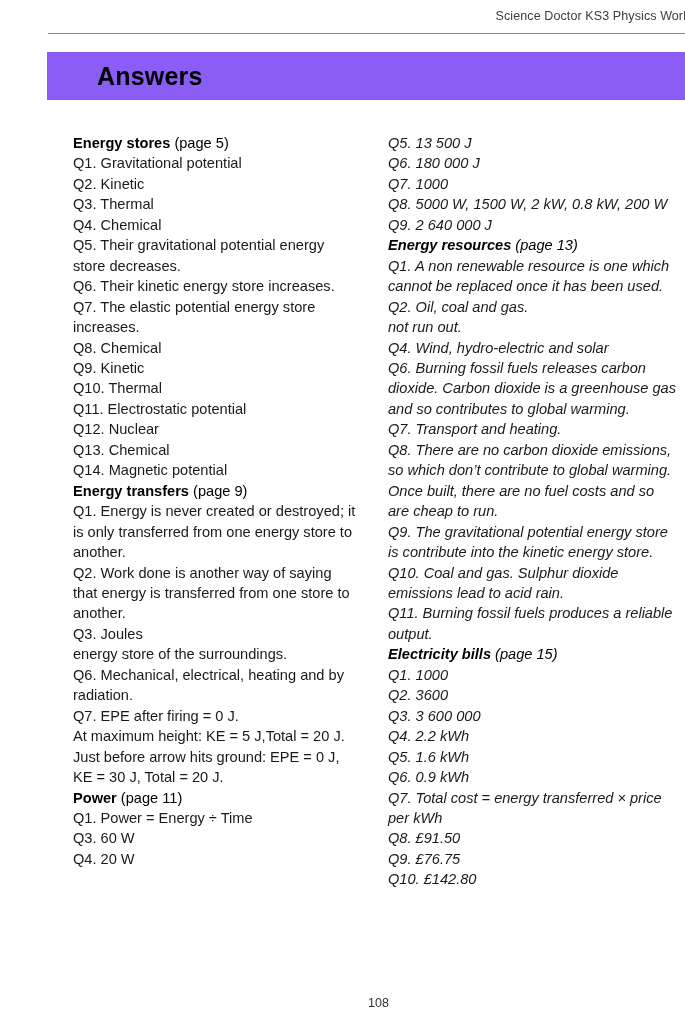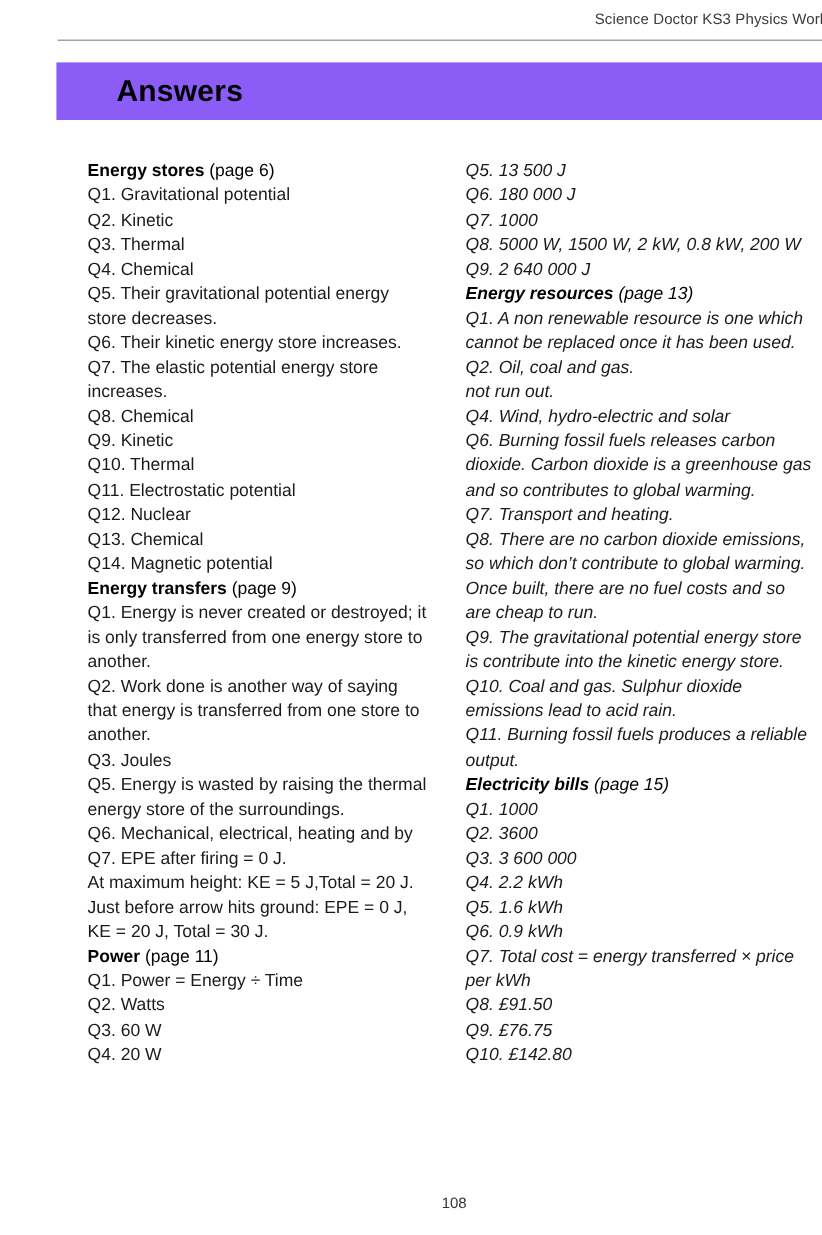--- a/index.html
+++ b/index.html
@@ -115,21 +115,21 @@
   <div class="running-header">Science Doctor KS3 Physics Workbook</div>
 
   <div class="header-rule"></div>
 
   <div class="answers-banner">
     <div class="answers-title">Answers</div>
   </div>
 
   <div class="columns">
     <div class="col col-left" id="col-left">
-        <div class="sec-head"><b>Energy stores</b><span class="pg"> (page 6)</span></div>
+        <div class="sec-head"><b>Energy stores</b><span class="pg"> (page 5)</span></div>
         <div class="line">Q1. Gravitational potential</div>
         <div class="line">Q2. Kinetic</div>
         <div class="line">Q3. Thermal</div>
         <div class="line">Q4. Chemical</div>
         <div class="line">Q5. Their gravitational potential energy</div>
         <div class="line">store decreases.</div>
         <div class="line">Q6. Their kinetic energy store increases.</div>
         <div class="line">Q7. The elastic potential energy store</div>
         <div class="line">increases.</div>
         <div class="line">Q8. Chemical</div>
@@ -140,30 +140,29 @@
         <div class="line">Q13. Chemical</div>
         <div class="line">Q14. Magnetic potential</div>
         <div class="sec-head"><b>Energy transfers</b><span class="pg"> (page 9)</span></div>
         <div class="line">Q1. Energy is never created or destroyed; it</div>
         <div class="line">is only transferred from one energy store to</div>
         <div class="line">another.</div>
         <div class="line">Q2. Work done is another way of saying</div>
         <div class="line">that energy is transferred from one store to</div>
         <div class="line">another.</div>
         <div class="line">Q3. Joules</div>
-        <div class="line">Q5. Energy is wasted by raising the thermal</div>
         <div class="line">energy store of the surroundings.</div>
         <div class="line">Q6. Mechanical, electrical, heating and by</div>
+        <div class="line">radiation.</div>
         <div class="line">Q7. EPE after firing = 0 J.</div>
         <div class="line">At maximum height: KE = 5 J,Total = 20 J.</div>
         <div class="line">Just before arrow hits ground: EPE = 0 J,</div>
-        <div class="line">KE = 20 J, Total = 30 J.</div>
+        <div class="line">KE = 30 J, Total = 20 J.</div>
         <div class="sec-head"><b>Power</b><span class="pg"> (page 11)</span></div>
         <div class="line">Q1. Power = Energy ÷ Time</div>
-        <div class="line">Q2. Watts</div>
         <div class="line">Q3. 60 W</div>
         <div class="line">Q4. 20 W</div>
       </div>
     <div class="col col-right" id="col-right">
         <div class="line">Q5. 13 500 J</div>
         <div class="line">Q6. 180 000 J</div>
         <div class="line">Q7. 1000</div>
         <div class="line">Q8. 5000 W, 1500 W, 2 kW, 0.8 kW, 200 W</div>
         <div class="line">Q9. 2 640 000 J</div>
         <div class="sec-head"><b>Energy resources</b><span class="pg"> (page 13)</span></div>

